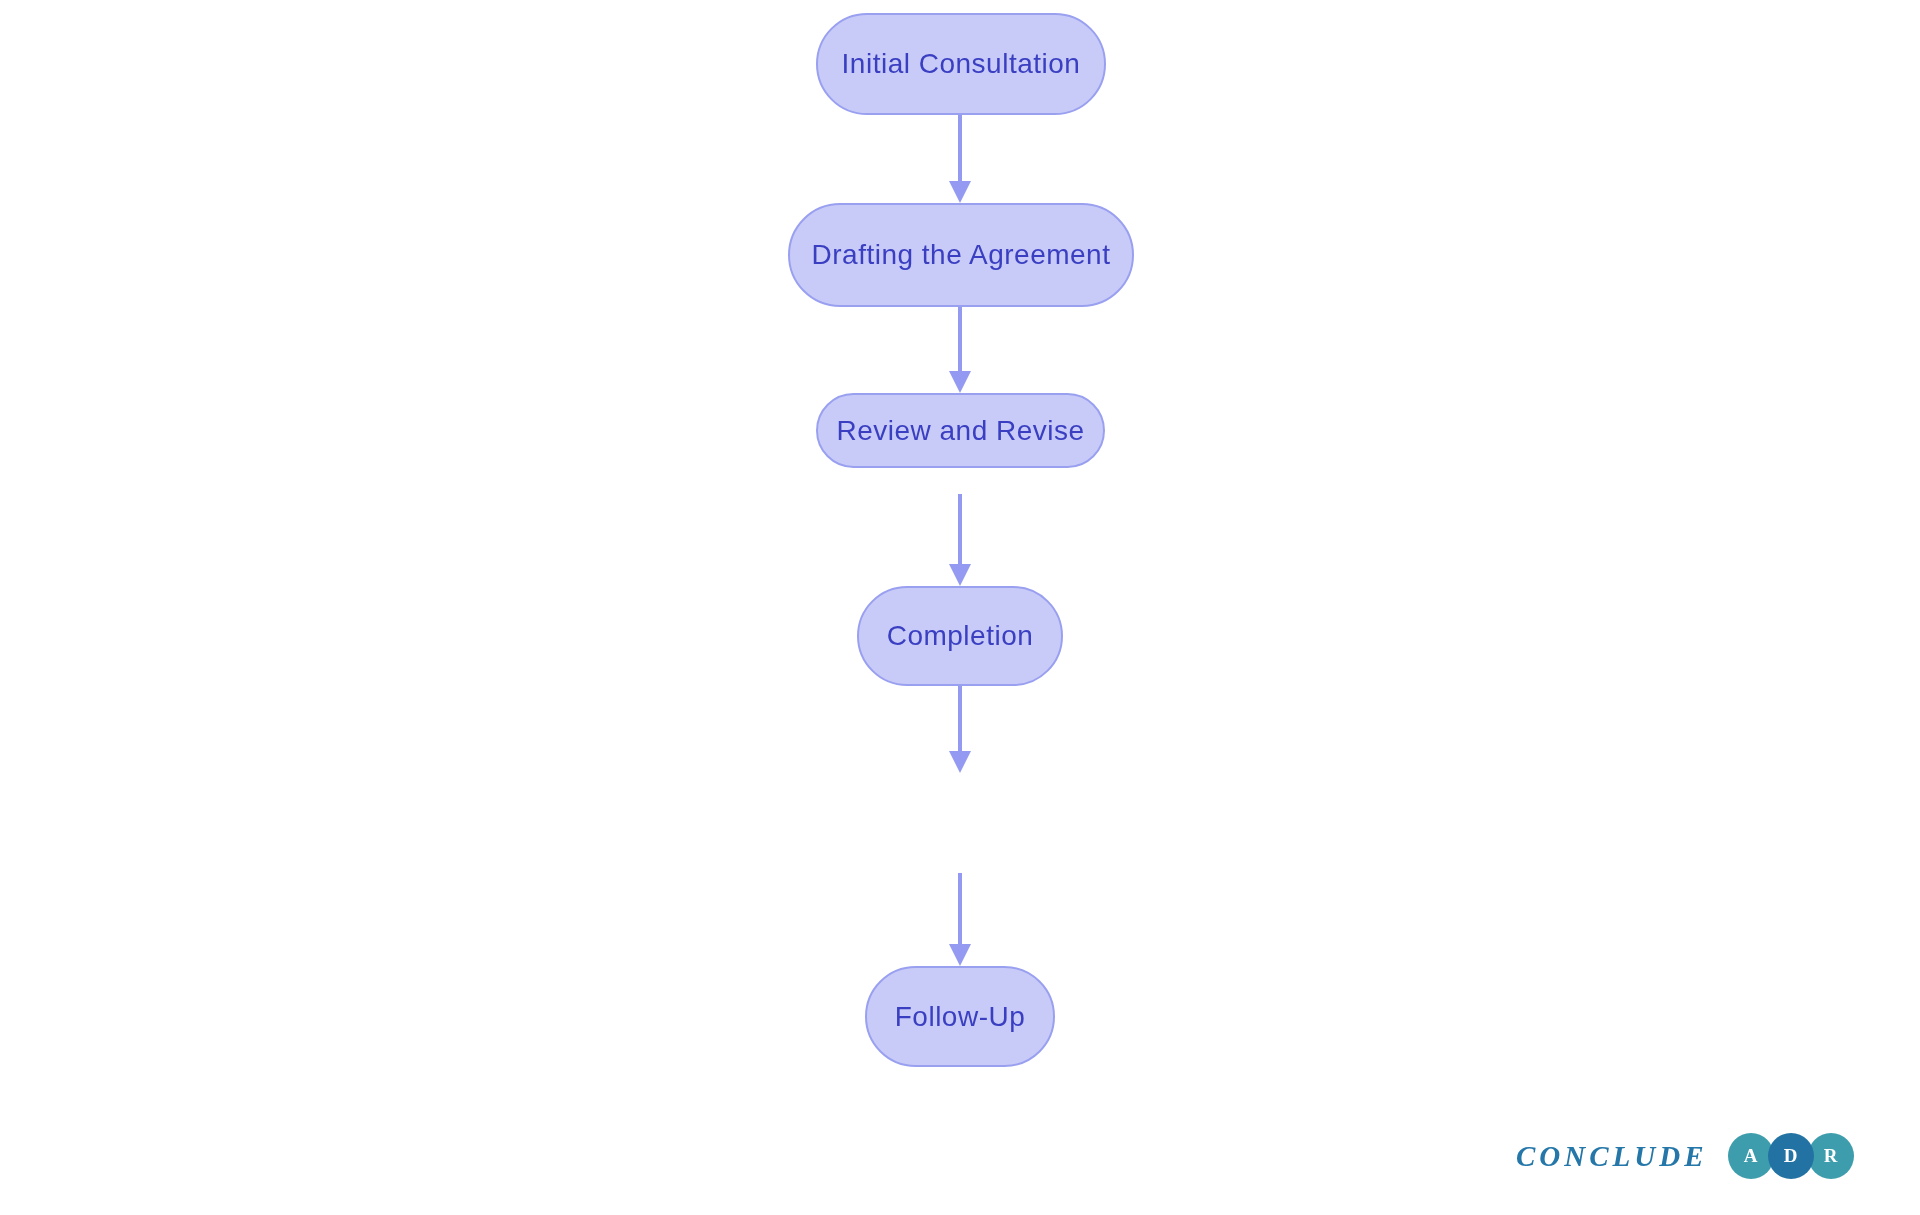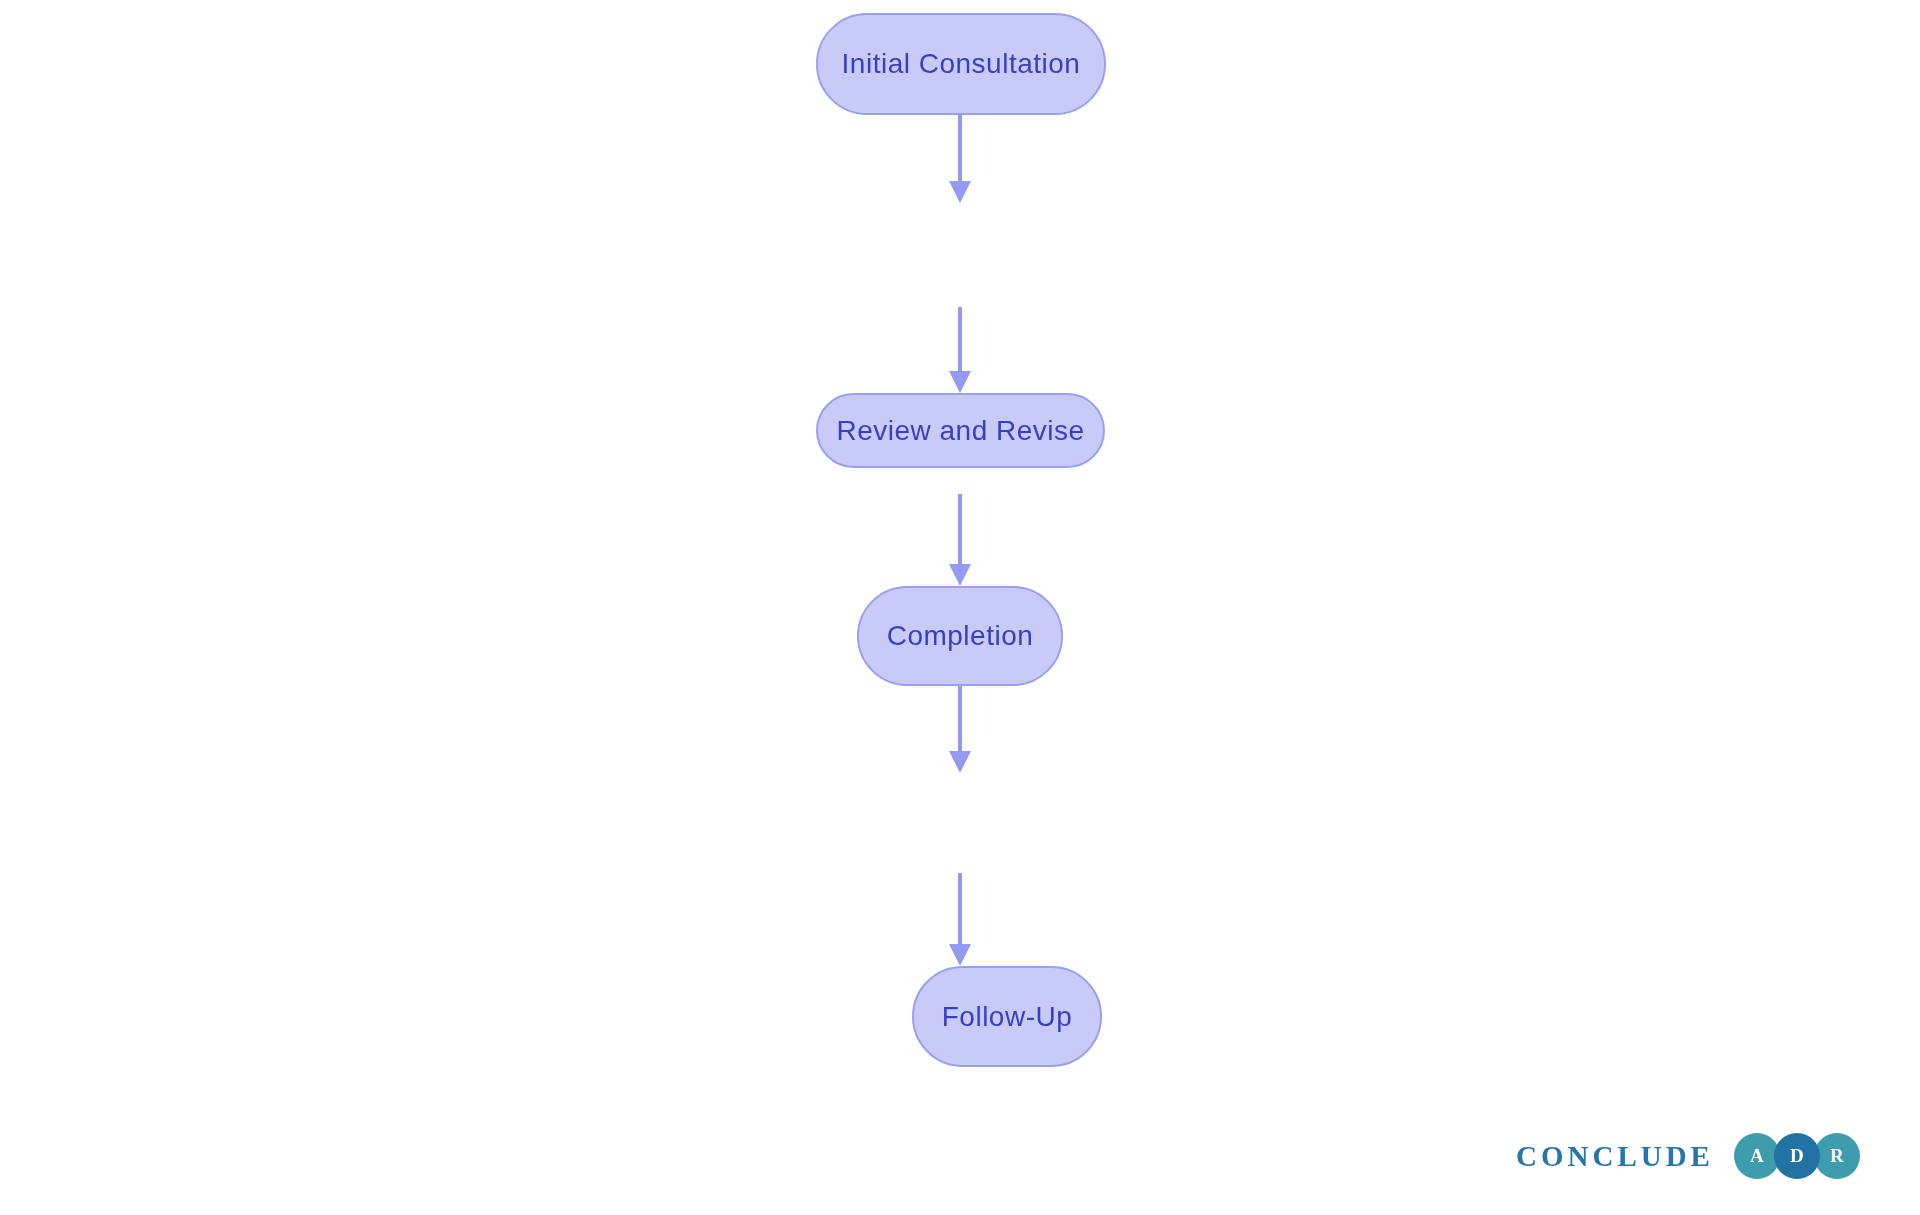--- a/index.html
+++ b/index.html
@@ -28,21 +28,21 @@
     color: #3a3fc2;
     font-size: 28px;
     letter-spacing: 0.5px;
     white-space: nowrap;
   }
   .node-1 { left: 816px; top: 13px;  width: 290px; height: 102px; }
   .node-2 { left: 788px; top: 203px; width: 346px; height: 104px; }
   .node-3 { left: 816px; top: 393px; width: 289px; height: 75px; }
   .node-4 { left: 857px; top: 586px; width: 206px; height: 100px; }
   .node-5 { left: 833px; top: 773px; width: 254px; height: 100px; }
-  .node-6 { left: 912px; top: 966px; width: 190px; height: 101px; }
+  .node-6 { left: 865px; top: 966px; width: 190px; height: 101px; }
 
   
   .flow-arrow {
     position: absolute;
     left: 949px;            
     width: 22px;
     display: flex;
     flex-direction: column;
     align-items: center;
   }
@@ -71,20 +71,21 @@
     display: flex;
     align-items: center;
   }
   .brand-word {
     font-family: "Liberation Serif", serif;
     font-weight: bold;
     font-size: 29px;
     letter-spacing: 4px;
     color: #2477a8;
     margin-right: 20px;
+    font-style: italic;
   }
   .brand-badges {
     display: flex;
     align-items: center;
   }
   .badge {
     width: 46px; height: 46px;
     border-radius: 50%;
     display: flex;
     align-items: center;
@@ -106,20 +107,23 @@
 
   <div class="flow-node node-1">
     <span>Initial Consultation</span>
   </div>
 
   <div class="flow-arrow arrow-1">
     <div class="shaft"></div>
     <div class="head"></div>
   </div>
 
+  <div class="flow-node node-2">
+    <span>Drafting the Agreement</span>
+  </div>
 
   <div class="flow-arrow arrow-2">
     <div class="shaft"></div>
     <div class="head"></div>
   </div>
 
   <div class="flow-node node-3">
     <span>Review and Revise</span>
   </div>
 

